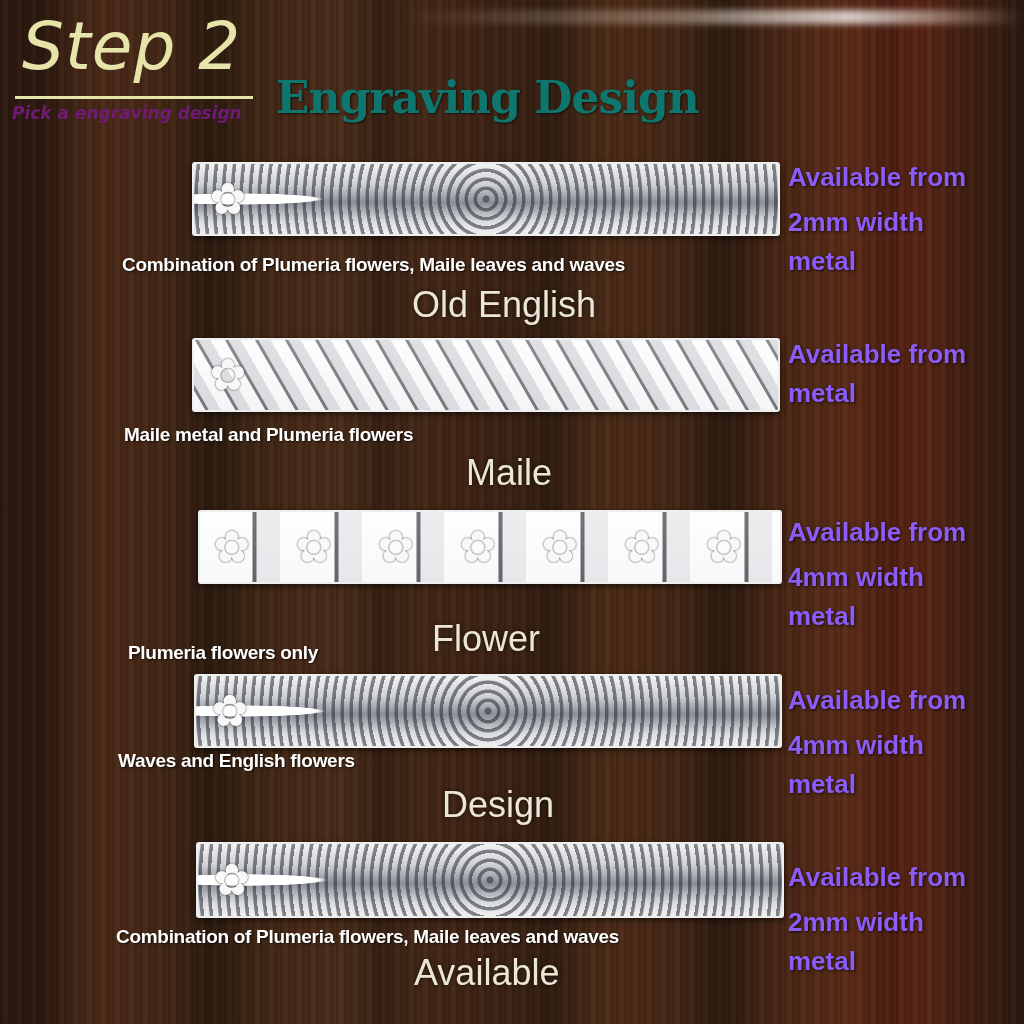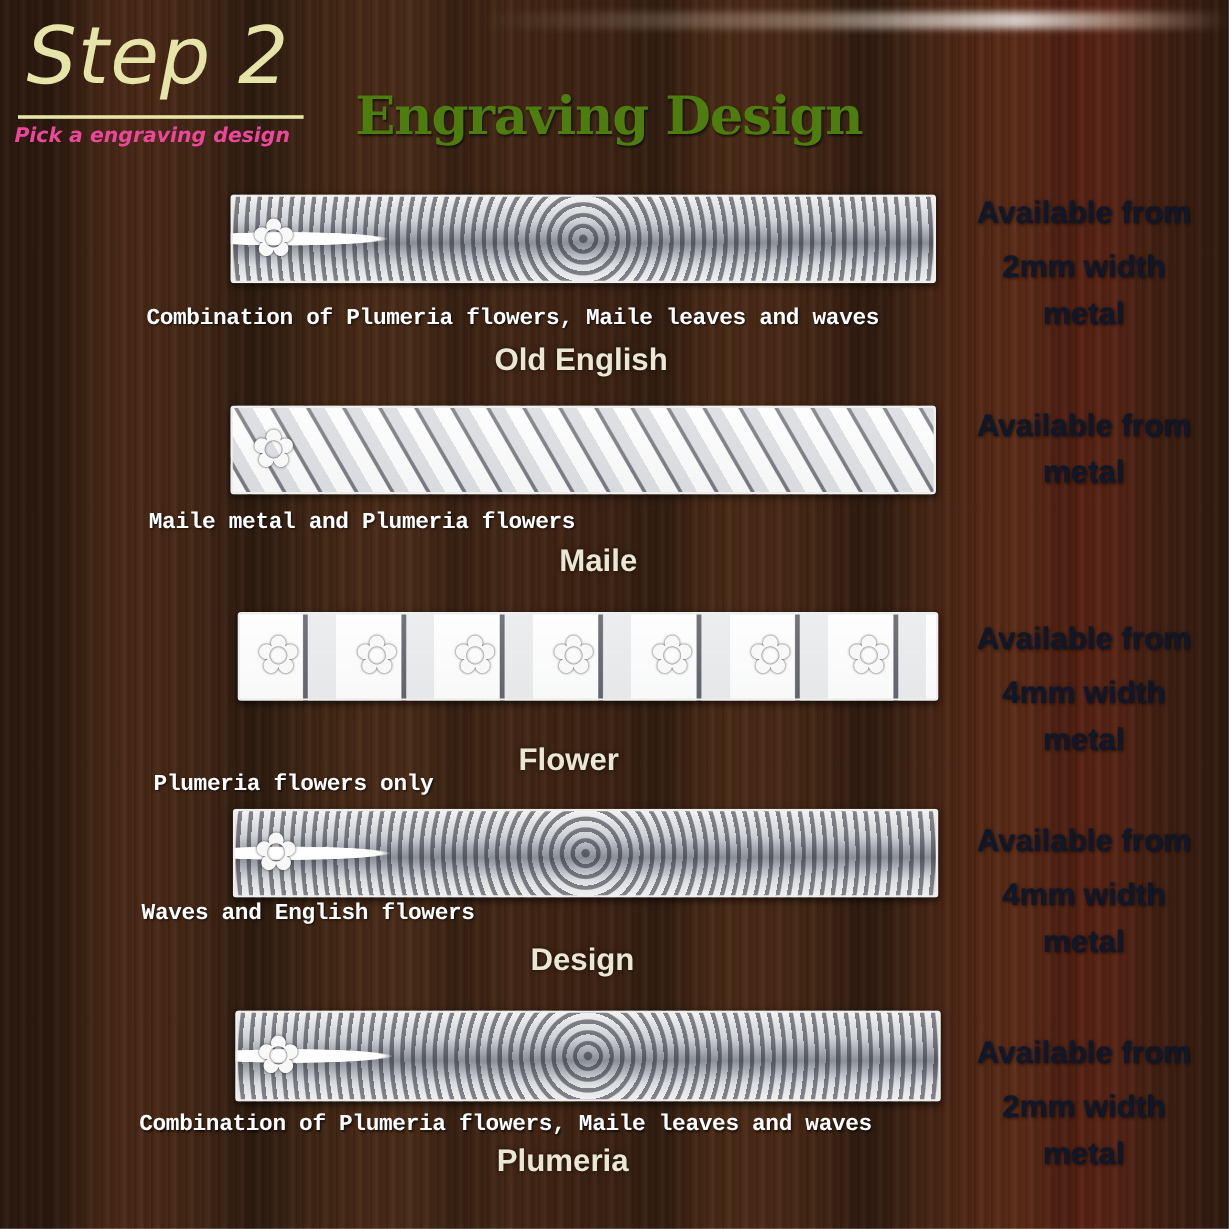--- a/index.html
+++ b/index.html
@@ -17,27 +17,26 @@
     filter: blur(3px);
   }
   .step-title {
     position:absolute; left:22px; top:14px; font-size:66px; font-style:italic; font-weight:normal;
     color:#e6e4a8; letter-spacing:1px; line-height:1;
     font-family:"DejaVu Sans", sans-serif;
   }
   .step-rule { position:absolute; left:15px; top:96px; width:238px; height:3px; background:#e6e4a8; }
   .step-sub {
     position:absolute; left:12px; top:103px; font-size:17px; font-style:italic; font-weight:bold;
-    color:#ec4899; white-space:nowrap;
+    color:#701a75; white-space:nowrap;
   }
   .main-title {
     position:absolute; left:276px; top:72px; font-size:44px; font-weight:bold;
-    font-family:"DejaVu Serif", serif; color:#4d7c0f; letter-spacing:-1px; white-space:nowrap;
+    font-family:"DejaVu Serif", serif; color:#0f766e; letter-spacing:-1px; white-space:nowrap;
     text-shadow: 1px 1px 2px rgba(0,0,0,0.6);
-    margin-left: 20px;
   }
   .bar {
     position:absolute; border-radius:3px;
     background:
       radial-gradient(ellipse at 8% 50%, #ffffff 0 10%, rgba(255,255,255,0) 11%),
       repeating-radial-gradient(circle at 50% 50%, rgba(40,40,50,0.55) 0 3px, rgba(255,255,255,0) 4px 9px),
       linear-gradient(180deg, #f5f5f5 0%, #cfd2d6 30%, #8a8e96 55%, #dadde0 80%, #f2f2f2 100%);
     box-shadow: 0 0 0 2px #eeeeee inset, 0 2px 6px rgba(0,0,0,0.6);
   }
   .bar .flower {
@@ -50,30 +49,30 @@
       repeating-linear-gradient(60deg, rgba(255,255,255,0.85) 0 12px, rgba(70,72,80,0.6) 13px 15px, rgba(220,222,226,0.9) 16px 26px),
       linear-gradient(180deg, #f5f5f5, #b9bcc2);
   }
   .bar.flowers {
     background:
       repeating-linear-gradient(90deg, rgba(255,255,255,0.9) 0 54px, rgba(60,62,70,0.7) 55px 58px, rgba(235,236,238,0.9) 59px 82px),
       linear-gradient(180deg, #f5f5f5, #b9bcc2);
   }
   .desc {
     position:absolute; color:#ffffff; font-weight:bold; font-size:19px; white-space:nowrap;
-    font-family:Liberation Mono, monospace; letter-spacing:-0.3px;
+    font-family:Liberation Sans, sans-serif; letter-spacing:-0.3px;
     text-shadow: 1px 1px 2px rgba(0,0,0,0.7);
   }
   .name {
-    position:absolute; color:#ece6d4; font-weight:bold; font-size:26px; white-space:nowrap;
+    position:absolute; color:#ece6d4; font-weight:normal; font-size:36px; white-space:nowrap;
     font-family:"Liberation Sans", sans-serif;
     text-shadow: 0 0 4px rgba(0,0,0,0.6);
   }
   .avail {
-    position:absolute; left:788px; width:230px; text-align:center; color:#0f172a;
+    position:absolute; left:788px; width:230px; color:#8b5cf6;
     font-weight:bold; font-size:26px; line-height:45px; font-family:"Liberation Sans", sans-serif;
     text-shadow: 1px 1px 3px rgba(0,0,0,0.7);
   }
   .avail span { display:block; }
 </style>
 </head>
 <body>
 
 <div class="shine"></div>
 
@@ -137,19 +136,19 @@
     <span>4mm width</span>
     <span style="margin-top:-6px;">metal</span>
   </div>
 </div>
 
 <div>
   <div class="bar" style="left:196px; top:842px; width:588px; height:76px;">
     <span class="flower" style="left:16px;">✿</span>
   </div>
   <div class="desc" style="left:116px; top:926px;">Combination of Plumeria flowers, Maile leaves and waves</div>
-  <div class="name" style="left:414px; top:952px;">Plumeria</div>
+  <div class="name" style="left:414px; top:952px;">Available</div>
   <div class="avail" style="top:855px;">
     <span>Available from</span>
     <span>2mm width</span>
     <span style="margin-top:-6px;">metal</span>
   </div>
 </div>
 
 </body></html>

